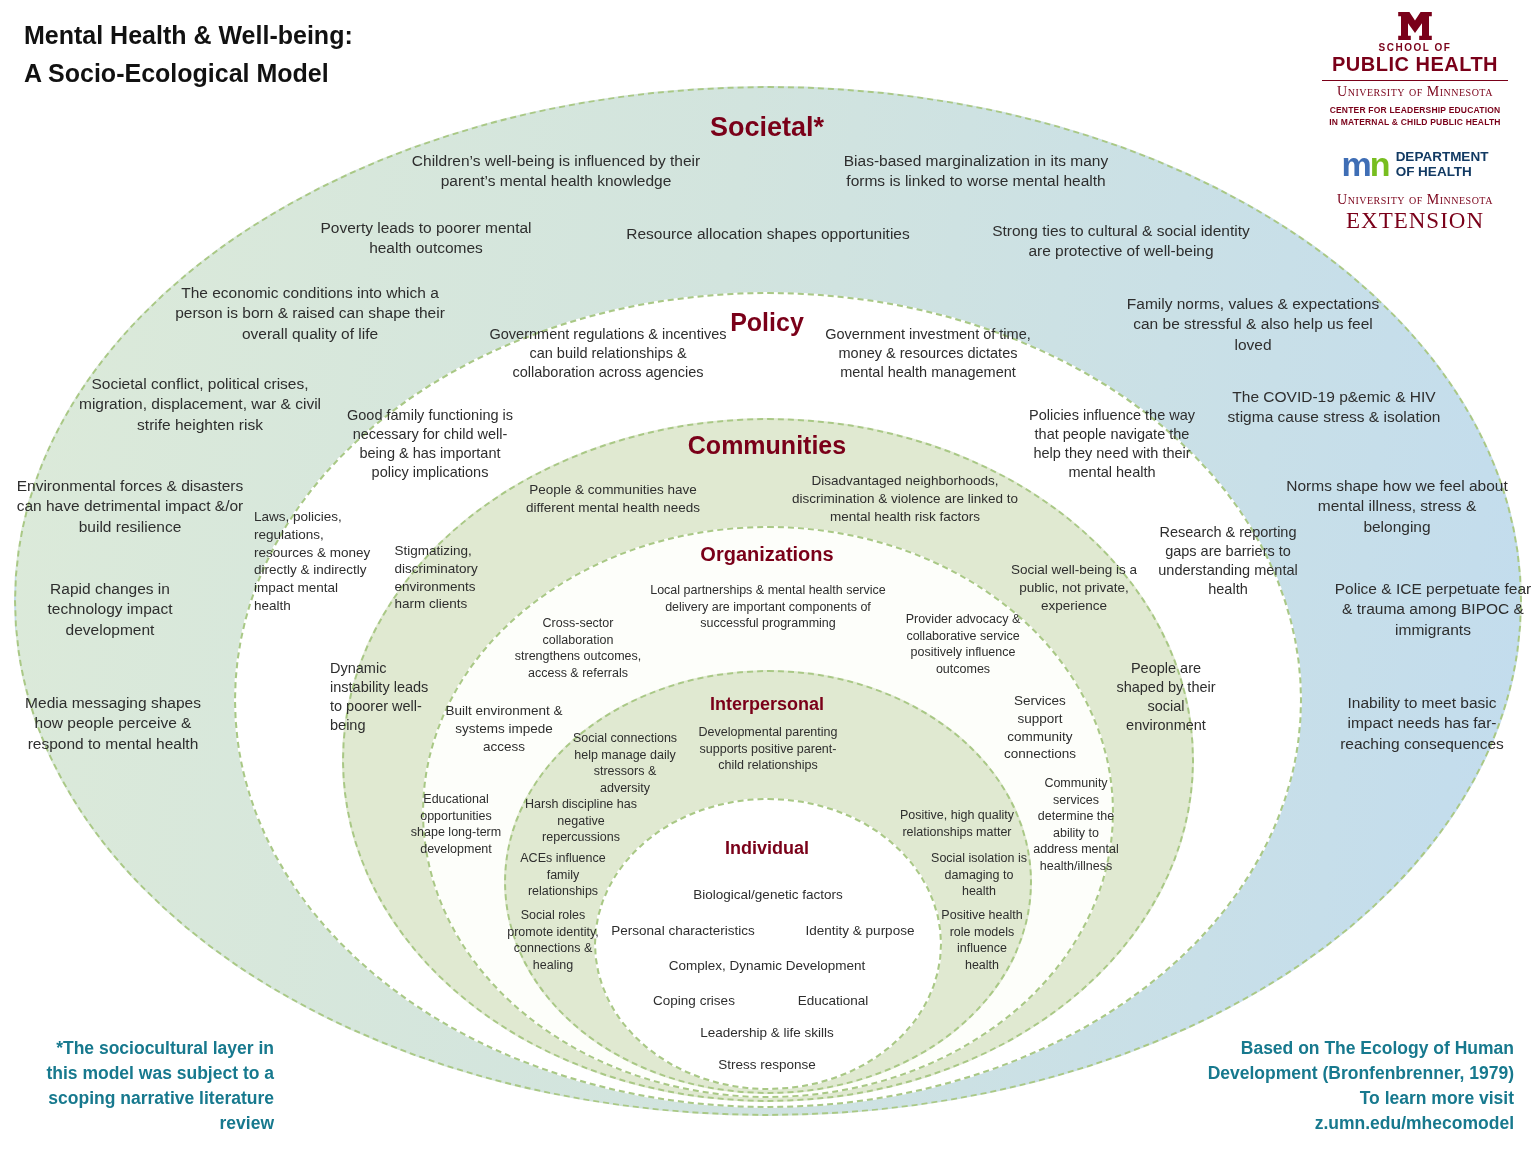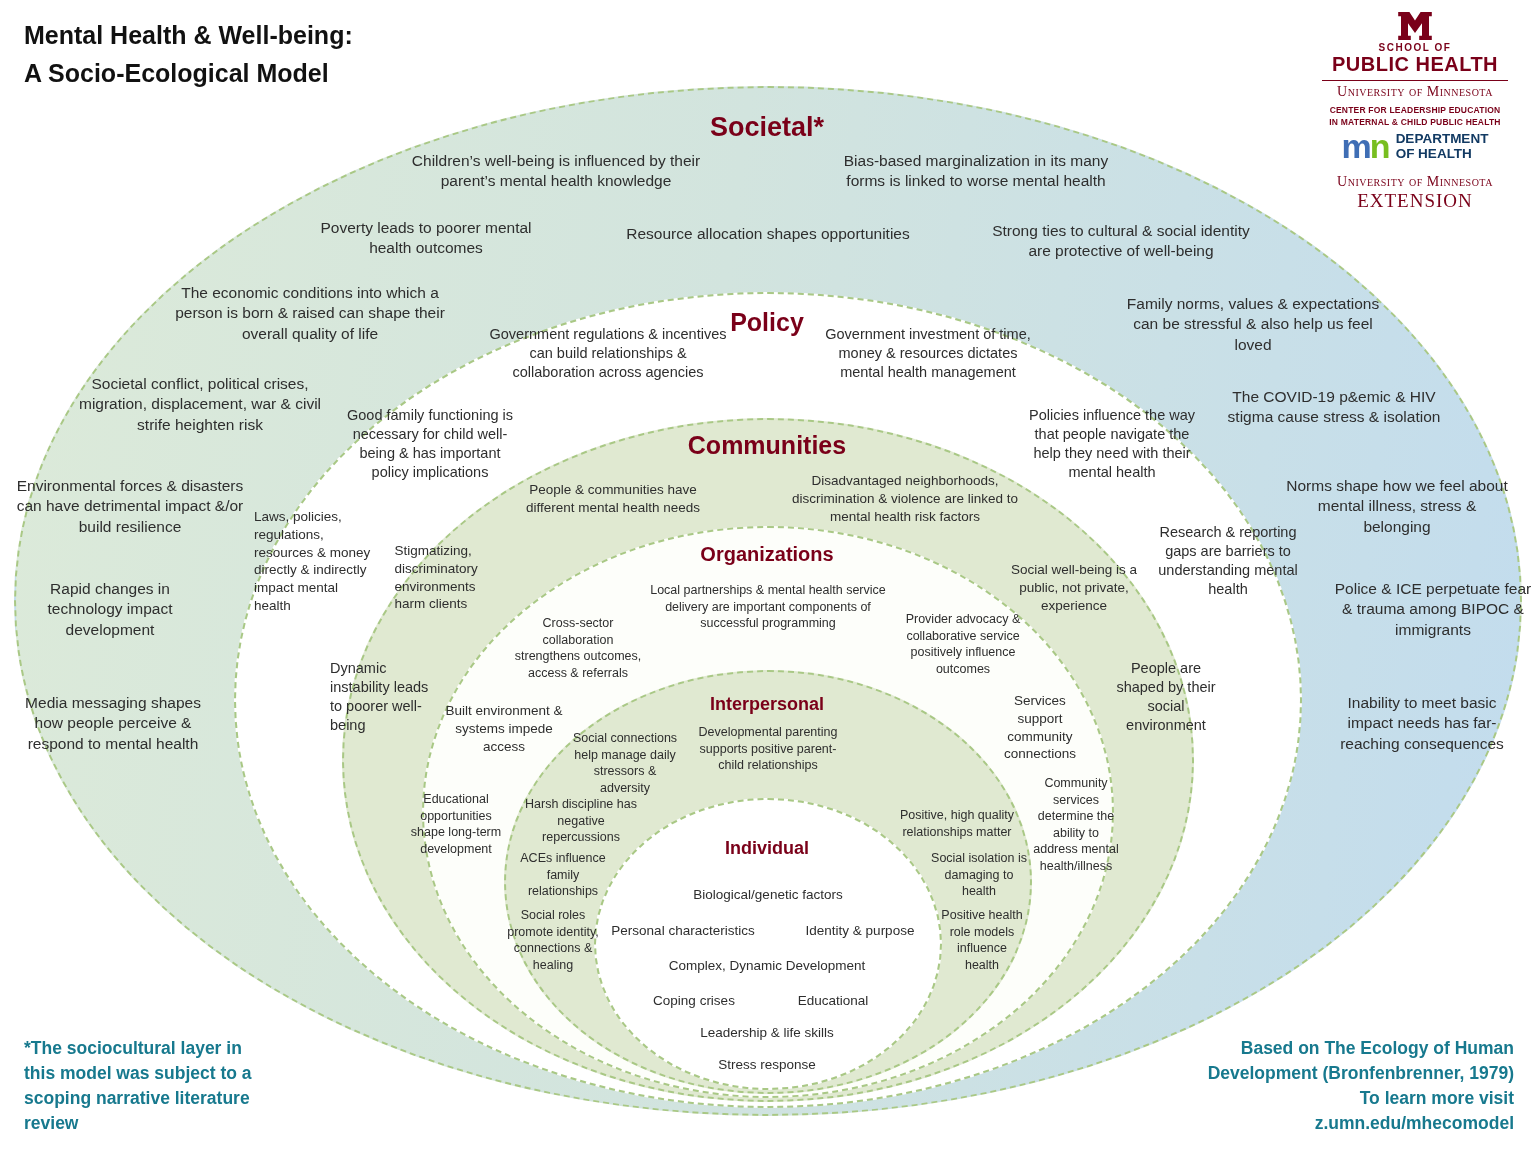--- a/index.html
+++ b/index.html
@@ -16,35 +16,35 @@
         line-height:1.32;left:calc(var(--x)*1px);top:calc(var(--y)*1px);width:calc(var(--w)*1px);}
   .fs15{font-size:15.5px}
   .fs14{font-size:14.5px}
   .fs13{font-size:13.5px}
   .fs12{font-size:12.5px}
   .ta-l{text-align:left}
   .heading{position:absolute;transform:translate(-50%,-50%);color:#7a0019;font-weight:700;
            left:calc(var(--x)*1px);top:calc(var(--y)*1px);font-size:calc(var(--fs)*1px);white-space:nowrap;}
   #title{position:absolute;left:24px;top:16px;color:#111;font-weight:700;font-size:25px;line-height:38px;}
   #footnote{position:absolute;left:24px;top:1036px;width:250px;color:#17798e;font-weight:700;
-            font-size:17.5px;line-height:1.42;text-align:left;}
+            font-size:17.5px;line-height:1.42;text-align:right;}
   #attribution{position:absolute;right:22px;top:1036px;width:345px;color:#17798e;font-weight:700;
                font-size:17.5px;line-height:1.42;text-align:right;}
   #logos{position:absolute;right:18px;top:12px;width:206px;text-align:center;color:#7a0019;}
   .sph-schoolof{font-size:10px;font-weight:700;letter-spacing:1.5px;margin-top:2px;}
   .sph-ph{font-size:20px;font-weight:800;letter-spacing:.5px;}
   .sph-rule{border-top:1.5px solid #7a0019;margin:4px 10px 3px 10px;}
   .umn-caps{font-family:"Liberation Serif",serif;font-variant:small-caps;font-size:14px;letter-spacing:.5px;}
   .cle{font-size:8.5px;font-weight:800;line-height:1.45;margin-top:4px;letter-spacing:.2px;}
-  .mdh{display:flex;align-items:center;justify-content:center;gap:7px;margin-top:2px;}
+  .mdh{display:flex;align-items:center;justify-content:center;gap:7px;margin-top:20px;}
   .mdh-mark{font-weight:800;font-size:34px;line-height:30px;letter-spacing:-2px;}
   .mdh-m{color:#3f6eb5;} .mdh-n{color:#78be20;}
   .mdh-text{color:#123a63;font-weight:800;font-size:13.5px;text-align:left;line-height:1.15;}
   .ext{margin-top:12px;}
-  .ext-name{font-family:"Liberation Serif",serif;font-size:19px;letter-spacing:1px;color:#7a0019;}
+  .ext-name{font-family:"Liberation Serif",serif;font-size:23px;letter-spacing:1px;color:#7a0019;}
   .blockm{display:block;margin:0 auto;}
 </style>
 </head>
 <body>
 
 <div id="canvas">
 
   <div class="ring ring-societal" style="left:14px;top:86px;width:1508px;height:1030px;"></div>
   <div class="ring ring-policy" style="left:234px;top:292px;width:1068px;height:816px;"></div>
   <div class="ring ring-communities" style="left:342px;top:418px;width:852px;height:684px;"></div>

